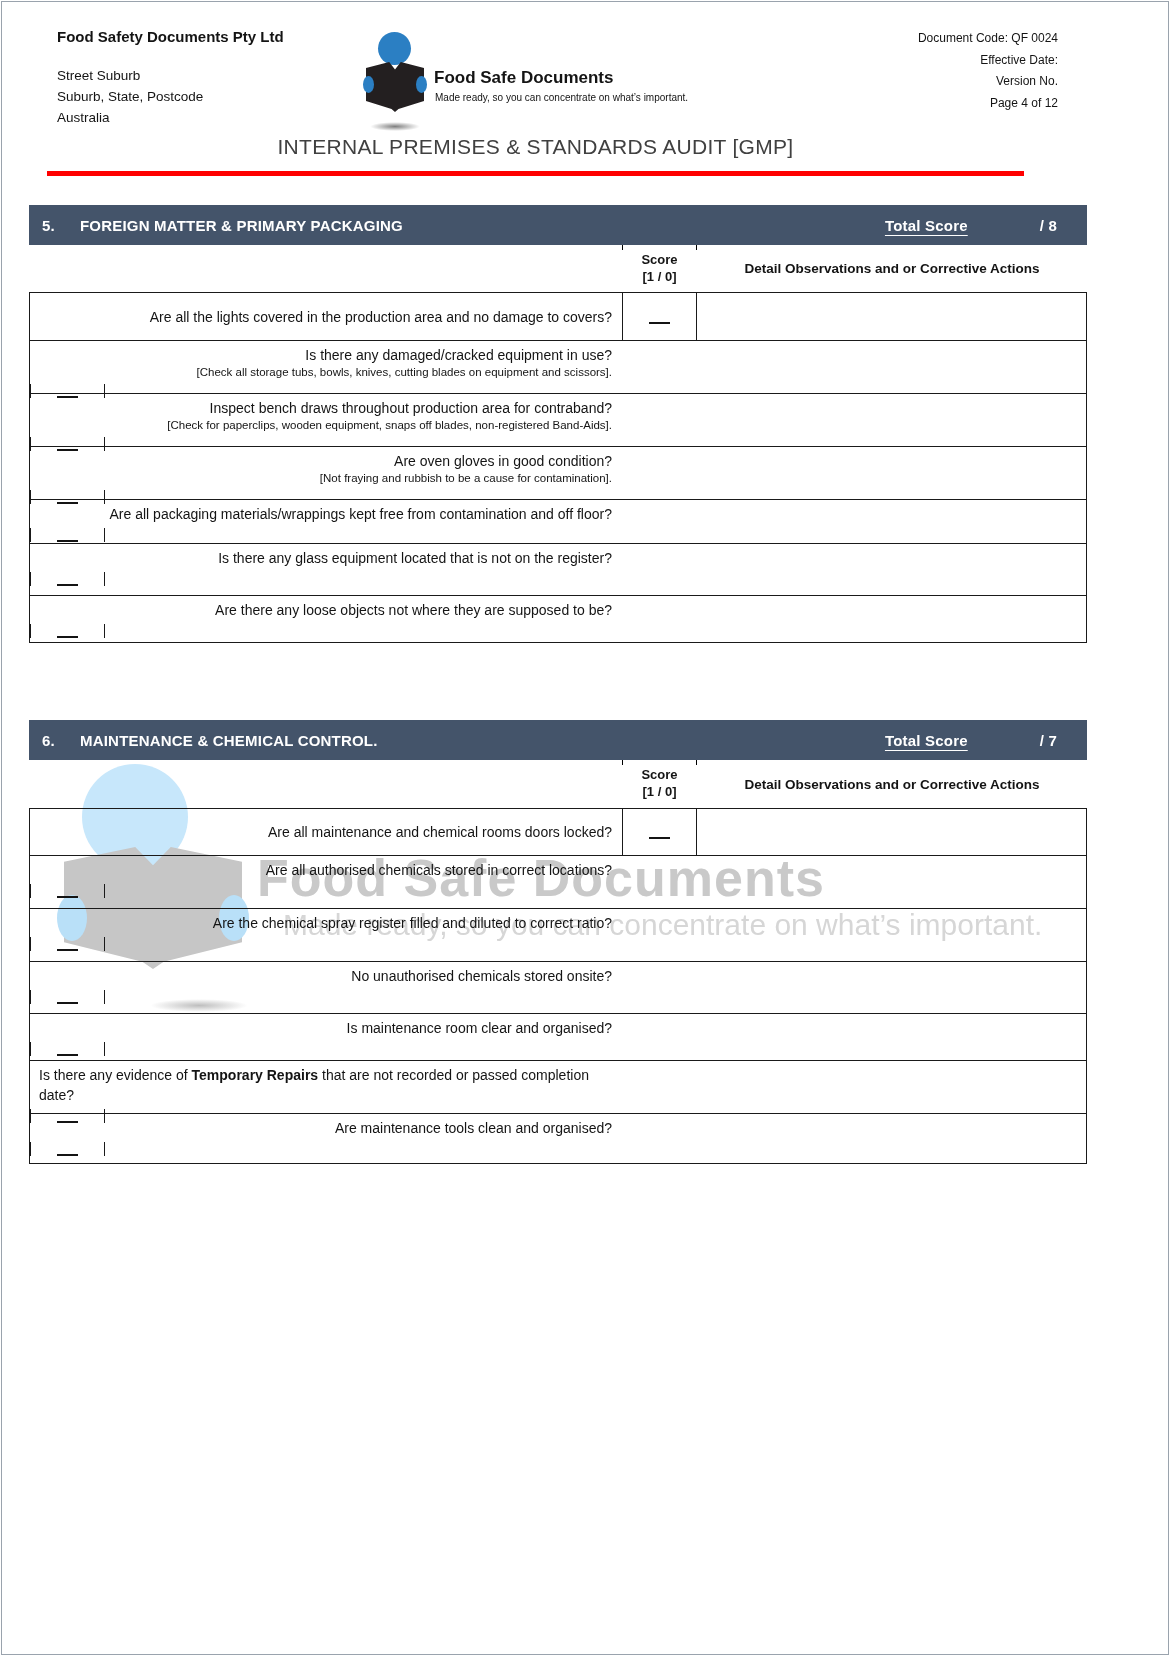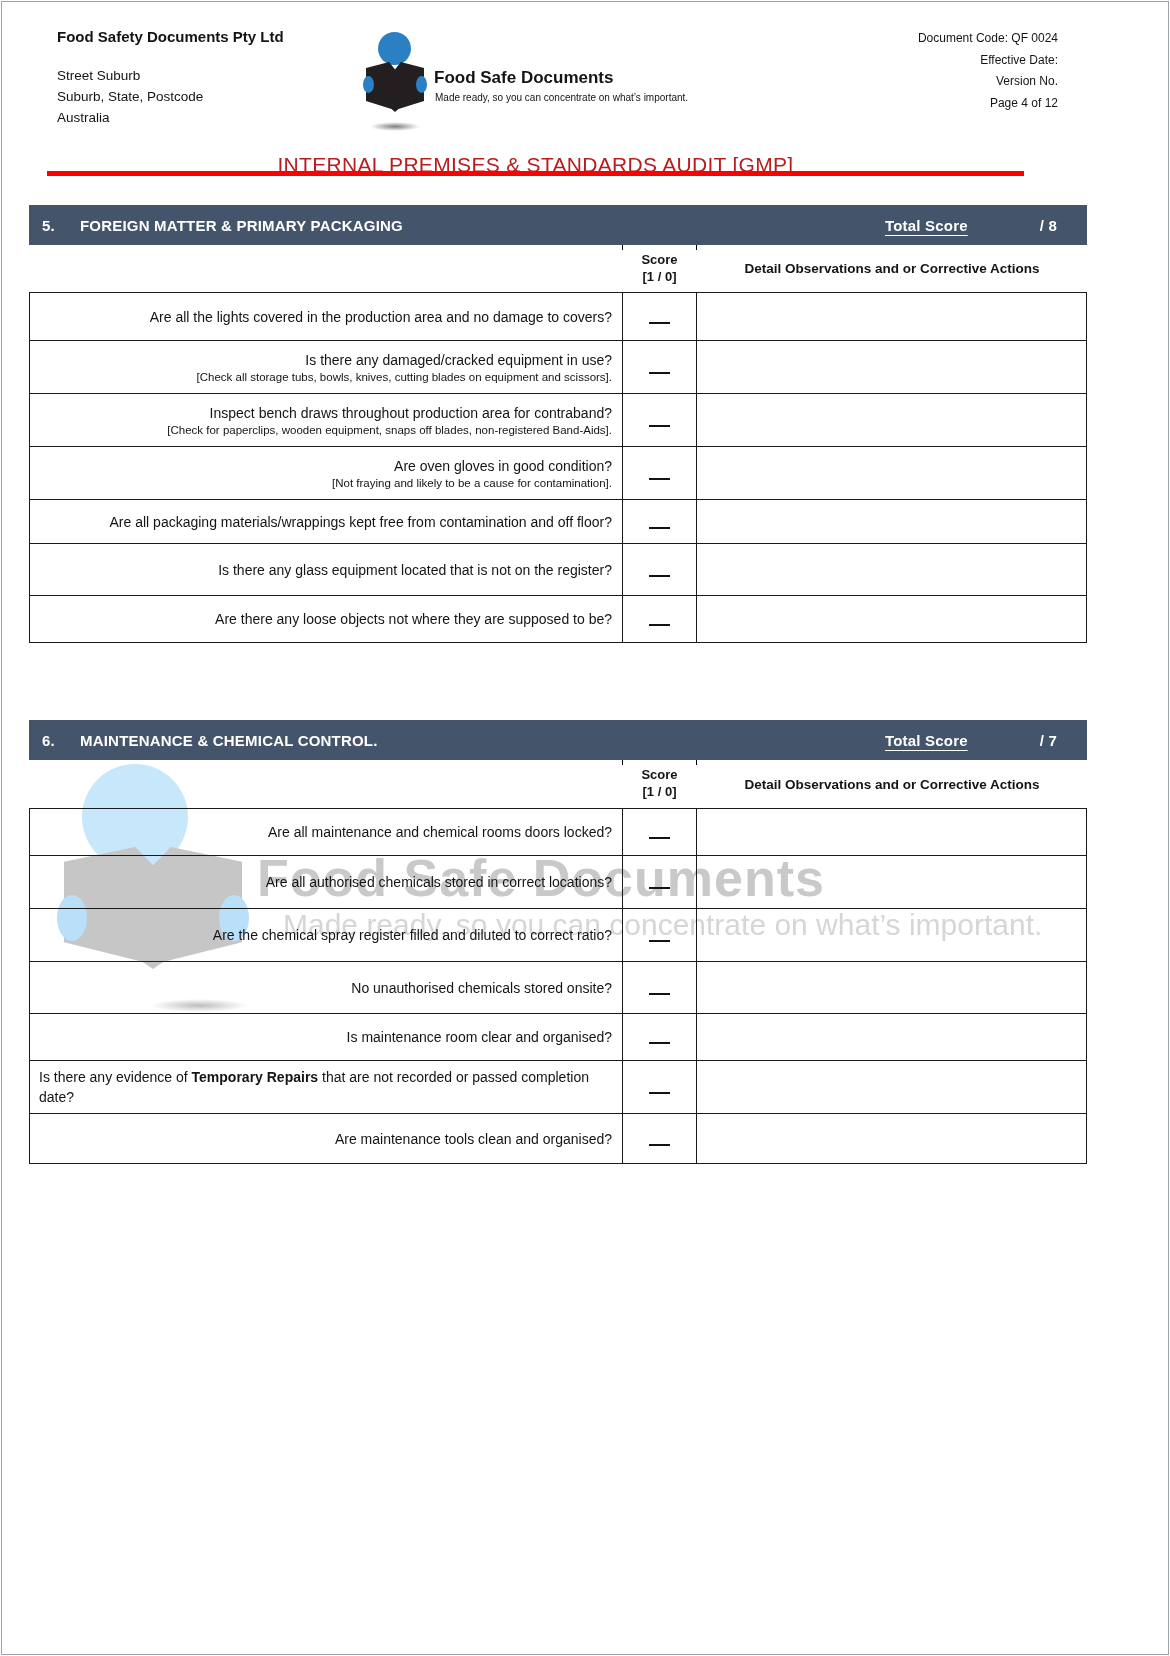--- a/index.html
+++ b/index.html
@@ -23,43 +23,43 @@
     clip-path: polygon(0% 12%, 40% 0%, 50% 15%, 60% 0%, 100% 12%, 100% 78%, 56% 94%, 50% 100%, 44% 94%, 0% 78%); }
   .logo-book { left: 0; top: 32px; width: 58px; height: 50px; }
   .logo-hand { position: absolute; width: 11px; height: 17px; border-radius: 50%; background: #2b7fc3; top: 46px; }
   .logo-hand.l { left: -3px; } .logo-hand.r { left: 50px; }
   .logo-shadow { position: absolute; left: 4px; top: 92px; width: 50px; height: 9px;
     background: radial-gradient(ellipse at center, rgba(0,0,0,.5), rgba(0,0,0,0) 70%); }
   .brand-name { position: absolute; left: 68px; top: 38px; font-size: 17px; font-weight: bold; white-space: nowrap; }
   .brand-tagline { position: absolute; left: 69px; top: 62px; font-size: 10px; white-space: nowrap; }
   .meta { right: 110px; top: 26px; text-align: right; font-size: 12px; line-height: 21.5px; }
   
-  .doc-title { position: absolute; z-index: 2; top: 151px; left: 45px; width: 977px;
-    text-align: center; font-size: 21px; letter-spacing: .3px; color: #b91c1c; }
+  .doc-title { position: absolute; z-index: 2; top: 133px; left: 45px; width: 977px;
+    text-align: center; font-size: 21px; letter-spacing: .3px; color: #404040; }
   .red-rule { position: absolute; z-index: 2; top: 169px; left: 45px; width: 977px; height: 5px; background: #ff0000; }
   
   .section { position: absolute; left: 27px; width: 1058px; z-index: 1; }
   .sec5 { top: 203px; } .sec6 { top: 718px; }
   .band { height: 40px; background: #44546A; color: #fff; display: flex; align-items: center;
     font-size: 15px; font-weight: 600; letter-spacing: .2px; }
   .band-num { margin-left: 13px; width: 38px; }
   .band-right { margin-left: auto; display: flex; align-items: center; }
   .band-total { text-decoration: underline; text-underline-offset: 4px; }
   .band-score { margin-left: 72px; margin-right: 30px; }
   .colhead { position: relative; display: flex; }
   .sec5 .colhead { height: 47px; } .sec6 .colhead { height: 48px; }
   .ch-q { width: 593px; }
   .ch-s { width: 75px; text-align: center; font-weight: bold; font-size: 13px; line-height: 17px; padding-top: 6px; }
   .ch-d { width: 390px; display: flex; align-items: center; justify-content: center;
     font-weight: bold; font-size: 13.5px; text-align: center; }
   .tick { position: absolute; top: 0; width: 1px; height: 5px; background: #000; }
   .tick.t1 { left: 593px; } .tick.t2 { left: 667px; }
   .rows { border: 1px solid #1a1a1a; }
   .trow { display: flex; }
-  .trow + .trow { border-top: 1px solid #1a1a1a; }
+  .trow + .trow { border-top: 1px solid #1a1a1a; flex-direction: column; }
   .cell-q { width: 592px; padding: 4px 10px 4px 9px; display: flex; flex-direction: column; justify-content: center; align-items: flex-end; }
   .q { font-size: 14px; line-height: 20px; }
   .n { font-size: 11.5px; line-height: 15px; }
   .cell-s { width: 75px; border-left: 1px solid #1a1a1a; border-right: 1px solid #1a1a1a;
     display: flex; align-items: center; justify-content: center; }
   .dash { width: 21px; height: 0; border-top: 2px solid #141414; margin-top: 12px; }
   .cell-d { flex: 1; }
   
   .watermark { position: absolute; left: 0; top: 0; width: 100%; height: 100%; z-index: 0; }
   .wm-head { position: absolute; left: 80px; top: 762px; width: 106px; height: 106px; border-radius: 50%; background: #c7e7fb; }
@@ -163,21 +163,21 @@
           <div class="n">[Check for paperclips, wooden equipment, snaps off blades, non-registered Band-Aids].</div>
         </div>
         <div class="cell-s">
             <span class="dash"></span>
           </div>
         <div class="cell-d"></div>
       </div>
       <div class="trow" style="height:53px">
         <div class="cell-q">
           <div class="q">Are oven gloves in good condition?</div>
-          <div class="n">[Not fraying and likely to be a cause for contamination].</div>
+          <div class="n">[Not fraying and rubbish to be a cause for contamination].</div>
         </div>
         <div class="cell-s">
             <span class="dash"></span>
           </div>
         <div class="cell-d"></div>
       </div>
       <div class="trow" style="height:44px">
         <div class="cell-q">
             <div class="q">Are all packaging materials/wrappings kept free from contamination and off floor?</div>
           </div>

